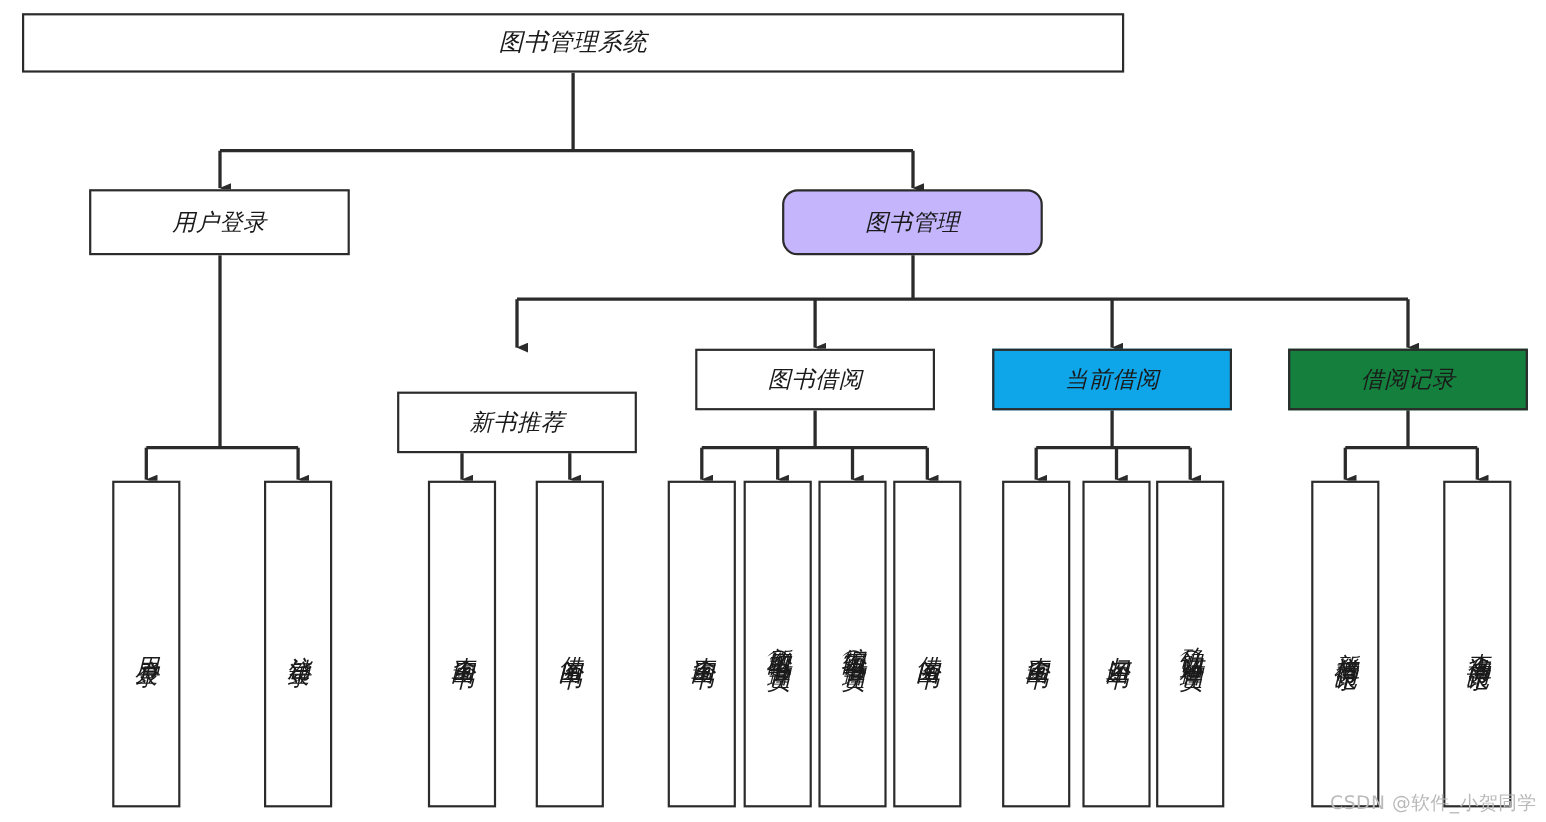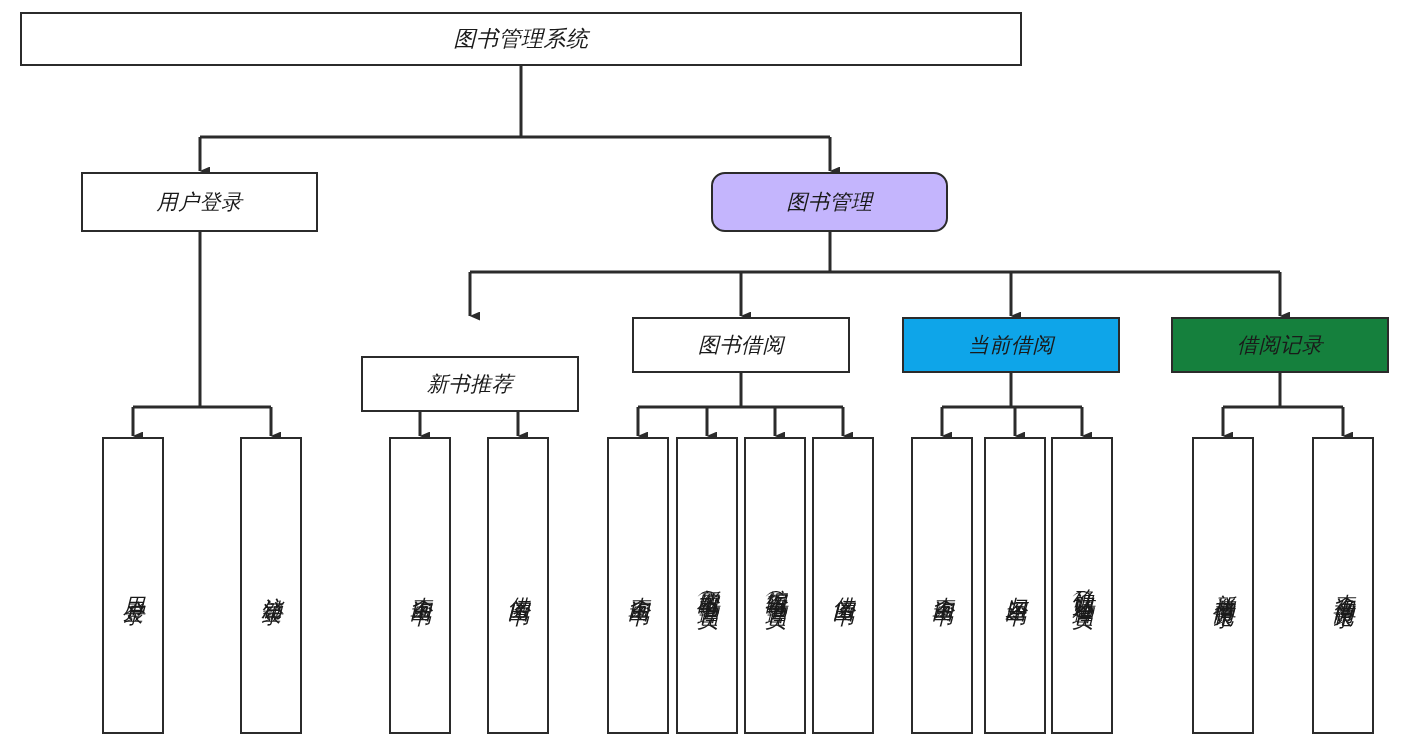--- a/index.html
+++ b/index.html
@@ -177,13 +177,14 @@
         <span class="node-label">确认归还（管理员）</span>
       </div>
       <div class="node vertical" style="left: 1192px; top: 437px; width: 62px; height: 297px; border-color: rgb(43, 43, 43); background: rgb(255, 255, 255);">
         <span class="node-label">新增借阅记录</span>
       </div>
       <div class="node vertical" style="left: 1312px; top: 437px; width: 62px; height: 297px; border-color: rgb(43, 43, 43); background: rgb(255, 255, 255);">
         <span class="node-label">查询借阅记录</span>
       </div>
     </div>
 
+  <div id="watermark">CSDN @软件_小贺同学</div>
 </div>
 
 </body></html>

